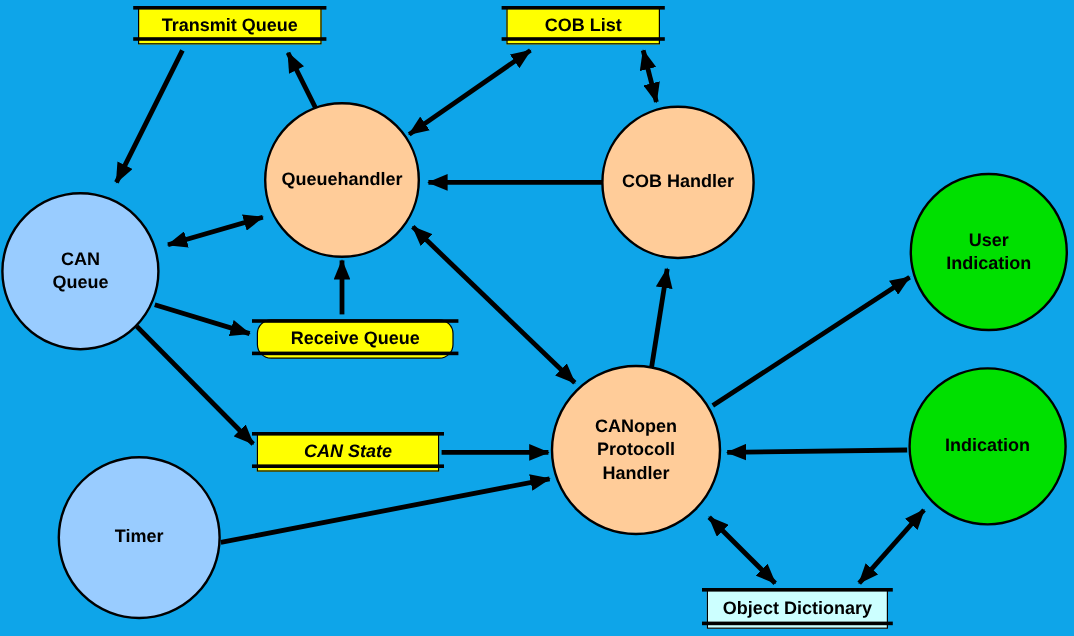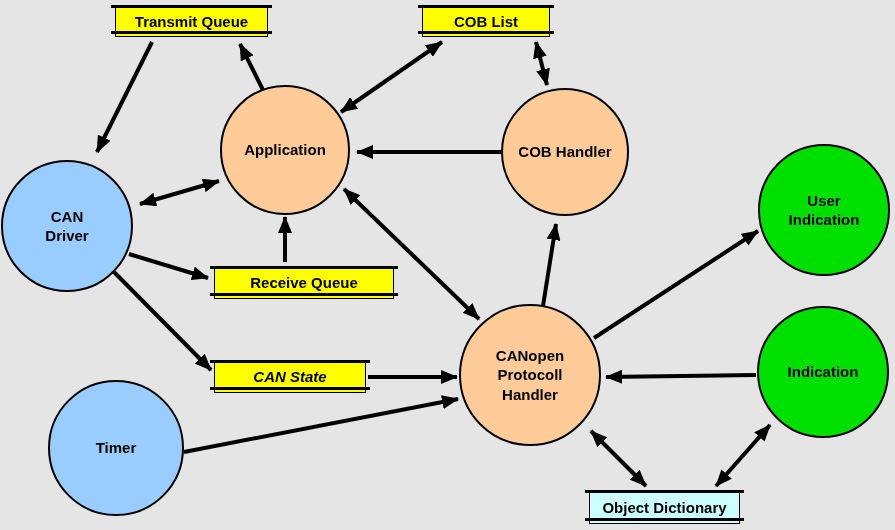--- a/index.html
+++ b/index.html
@@ -1,18 +1,18 @@
 <!DOCTYPE html>
 <html><head>
 <meta charset="utf-8">
 <style>
   html,body { margin:0; padding:0; }
   body { font-family:"Liberation Sans","DejaVu Sans",sans-serif; background:#fff; }
   .canvas {
-    position:relative; width:895px; height:530px; background:#e5e5e5; overflow:hidden;
+    position:relative; width:895px; height:530px; background:#0ea5e9; overflow:hidden;
   }
   .edges { position:absolute; left:0; top:0; width:895px; height:530px; }
   .edges line { stroke:#000; stroke-width:4; }
   .edges marker path { fill:#000; }
 
   .node {
     position:absolute; box-sizing:border-box;
     display:flex; align-items:center; justify-content:center;
     text-align:center; font-weight:bold; color:#000;
     white-space:pre-line;
@@ -27,21 +27,21 @@
   }
   .box::before {
     content:""; position:absolute; left:-5px; right:-5px; top:-1px; height:3px; background:#000;
   }
   .box::after {
     content:""; position:absolute; left:-5px; right:-5px; bottom:2px; height:3px; background:#000;
   }
 
   #box-transmit-queue   { left:115px; top:5px;   width:153px; height:32px; }
   #box-cob-list         { left:422px; top:5px;   width:128px; height:32px; }
-  #box-receive-queue    { left:214px; top:266px; width:180px; height:33px; }
+  #box-receive-queue    { left:214px; top:266px; width:164px; height:33px;border-radius:12px; }
   #box-can-state        { left:214px; top:360px; width:152px; height:33px; font-style:italic; }
   #box-object-dictionary{ left:589px; top:490px; width:151px; height:34px; background:#CCFFFF; }
 
   #node-can-driver      { left:1px;   top:160px; width:132px; height:132px; background:#99CCFF; }
   #node-queuehandler    { left:220px; top:85px;  width:130px; height:130px; background:#FFCC99; }
   #node-cob-handler     { left:501px; top:88px;  width:128px; height:128px; background:#FFCC99; }
   #node-canopen         { left:459px; top:304px; width:142px; height:142px; background:#FFCC99; }
   #node-user-indication { left:758px; top:144px; width:132px; height:132px; background:#00E000;align-items:center; }
   #node-application     { left:757px; top:306px; width:132px; height:132px; background:#00E000; }
   #node-timer           { left:48px;  top:380px; width:136px; height:136px; background:#99CCFF; }
@@ -94,25 +94,25 @@
   <div class="node box" id="box-can-state">
     <span>CAN State</span>
   </div>
 
   <div class="node box" id="box-object-dictionary">
     <span>Object Dictionary</span>
   </div>
 
   <div class="node circle" id="node-can-driver">
     <span>CAN
-Driver</span>
+Queue</span>
   </div>
 
   <div class="node circle" id="node-queuehandler">
-    <span>Application</span>
+    <span>Queuehandler</span>
   </div>
 
   <div class="node circle" id="node-cob-handler">
     <span>COB Handler</span>
   </div>
 
   <div class="node circle" id="node-canopen">
     <span>CANopen
 Protocoll
 Handler</span>

